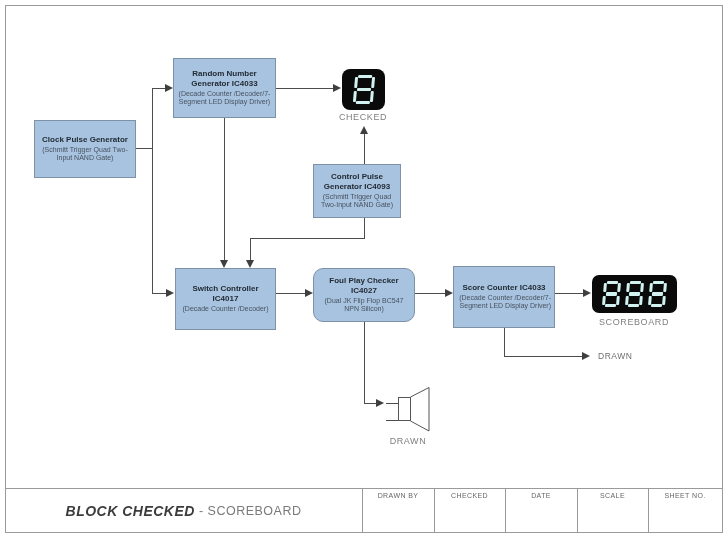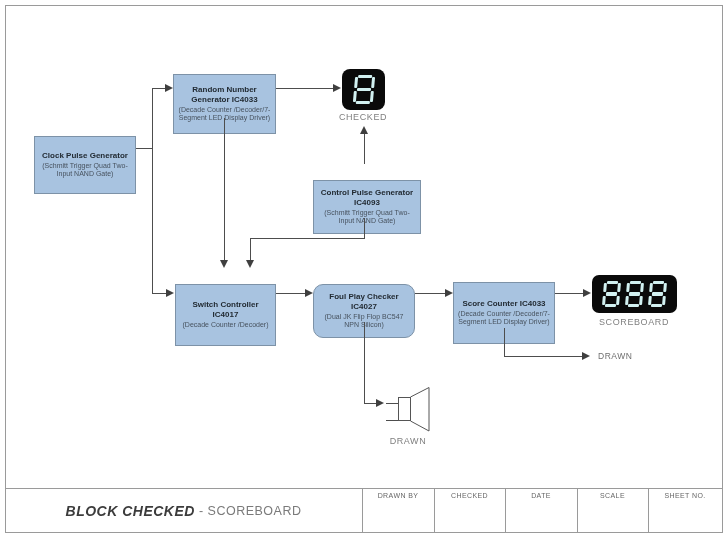--- a/index.html
+++ b/index.html
@@ -7,30 +7,30 @@
               font-family:"Liberation Sans", sans-serif; }
   #stage { position:relative; width:727px; height:542px; background:#ffffff; }
 
   
   .page-border { position:absolute; left:5px; top:5px; width:718px; height:528px;
                  border:1px solid #9a9a9a; }
 
   
   .block { position:absolute; background:#a8c3e0; border:1px solid #7d92a7;
            display:flex; flex-direction:column; justify-content:center; align-items:center;
-           text-align:center; padding:2px 3px;margin-top:16px; }
+           text-align:center; padding:2px 3px; }
   .block-title { font-size:8px; font-weight:bold; color:#222b33; line-height:1.22; }
   .block-sub   { font-size:7px; color:#47525e; line-height:1.22; margin-top:1px; }
 
   .b-clock   { left:34px;  top:120px; width:102px; height:58px; }
   .b-random  { left:173px; top:58px;  width:103px; height:60px; }
-  .b-control { left:313px; top:164px; width:108px; height:54px; }
+  .b-control { left:313px; top:164px; width:88px; height:54px; }
   .b-switch  { left:175px; top:268px; width:101px; height:62px; }
   .b-foul    { left:313px; top:268px; width:102px; height:54px;border-radius:10px; }
-  .b-score   { left:453px; top:266px; width:102px; height:62px; }
+  .b-score   { left:453px; top:266px; width:102px; height:62px;text-align:right; }
 
   
   .wire { position:absolute; background:#4d4d4d; }
   .wire.h { height:1px; }
   .wire.v { width:1px; }
   .arr { position:absolute; width:0; height:0; }
   .arr-r { border-top:4px solid transparent; border-bottom:4px solid transparent; border-left:8px solid #3f3f3f; }
   .arr-d { border-left:4px solid transparent; border-right:4px solid transparent; border-top:8px solid #3f3f3f; }
   .arr-u { border-left:4px solid transparent; border-right:4px solid transparent; border-bottom:8px solid #3f3f3f; }
 

